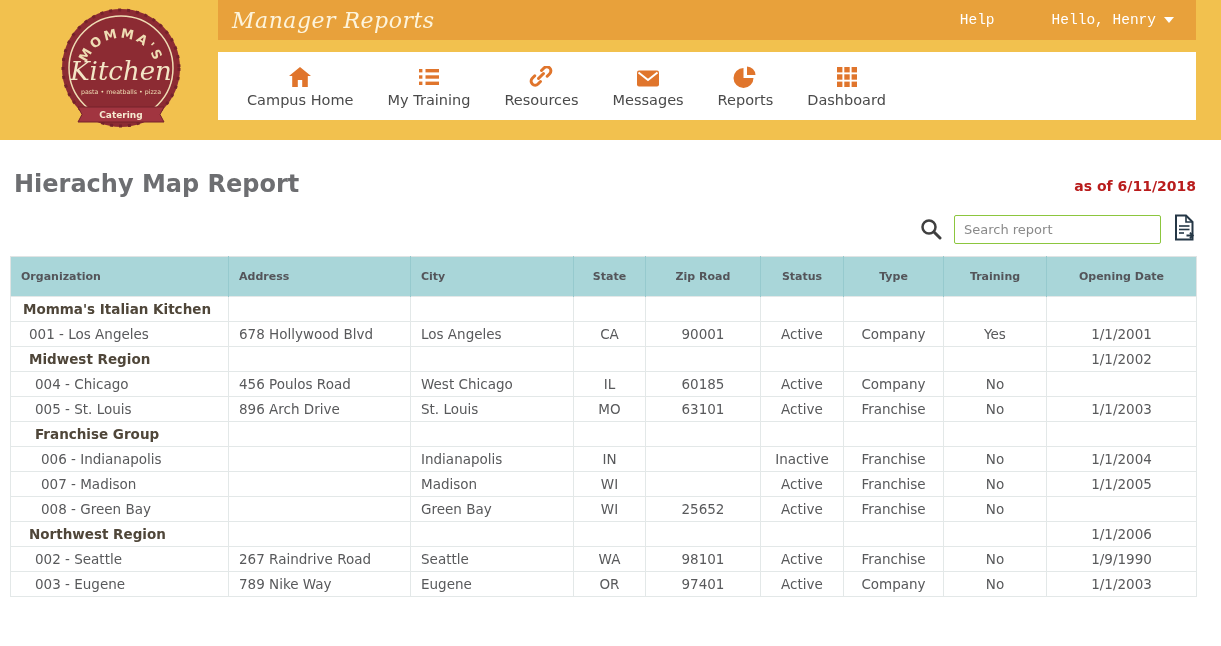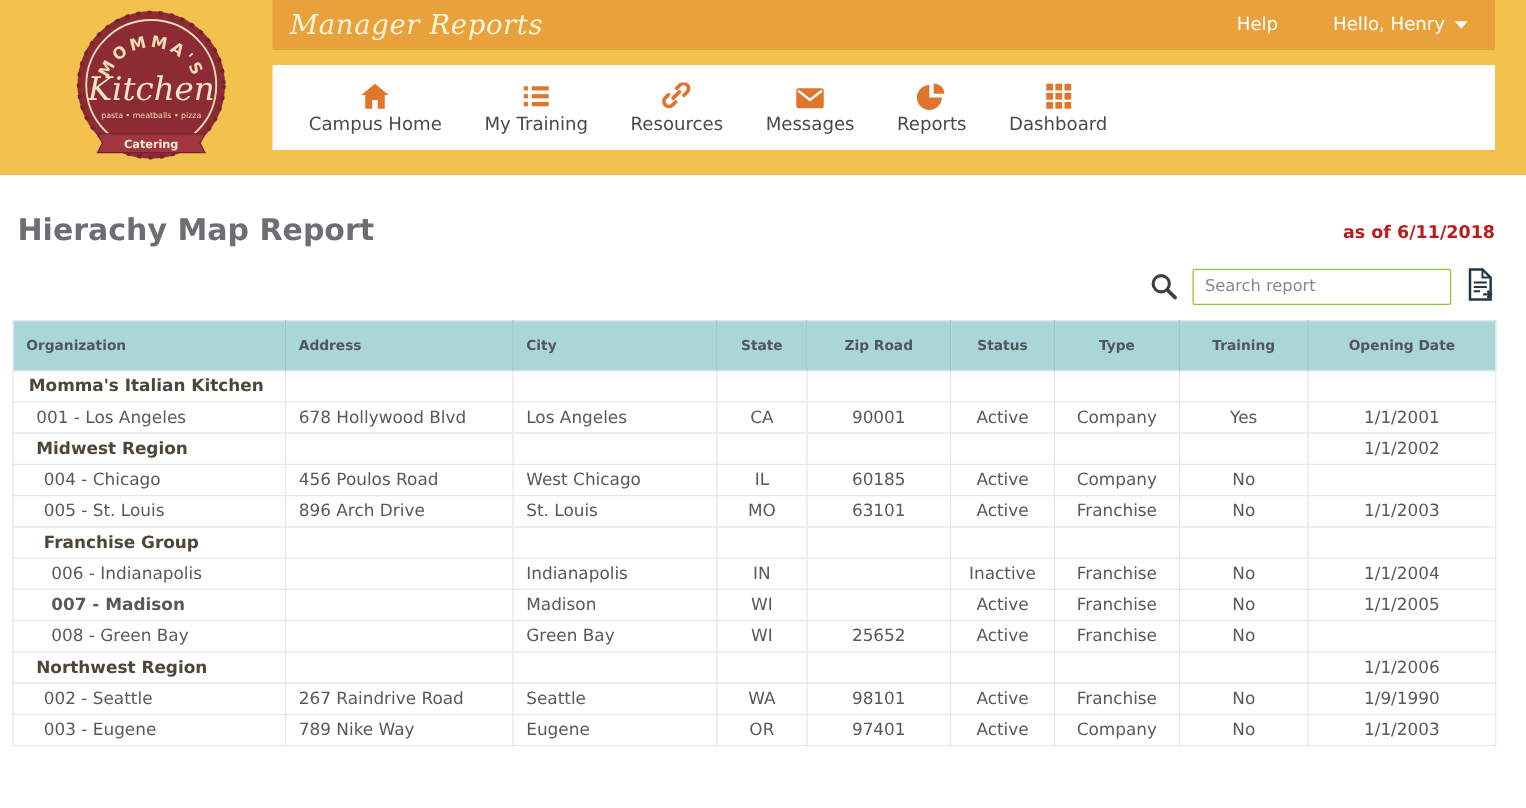--- a/index.html
+++ b/index.html
@@ -15,21 +15,21 @@
   .header { position: relative; height: 140px; background: #F2C14E; }
   .topbar {
     position: absolute; left: 218px; right: 25px; top: 0; height: 40px;
     background: #E8A13B; display: flex; align-items: center; justify-content: space-between;
     padding: 0 22px 0 14px;
   }
   .app-title {
     font-family: "DejaVu Serif", "Liberation Serif", serif;
     font-style: italic; font-size: 22px; color: #FDF4DC; letter-spacing: .5px;
   }
-  .top-right { display: flex; align-items: flex-start; gap: 44px; }
+  .top-right { display: flex; align-items: flex-start; gap: 57px; font-family: Liberation Mono, monospace; }
   .help, .user {
     color: #ffffff; text-decoration: none; font-size: 14.5px;
     display: flex; align-items: center; gap: 8px; cursor: pointer;
   }
   .caret {
     width: 0; height: 0; display: inline-block;
     border-left: 5px solid transparent; border-right: 5px solid transparent;
     border-top: 6px solid #ffffff;
   }
   .navbar {
@@ -313,21 +313,21 @@
         <td></td>
         <td>Indianapolis</td>
         <td class="center">IN</td>
         <td class="center"></td>
         <td class="center">Inactive</td>
         <td class="center">Franchise</td>
         <td class="center">No</td>
         <td class="center">1/1/2004</td>
       </tr>
       <tr>
-        <td style="padding-left: 30px; font-weight: bold;">007 - Madison</td>
+        <td style="padding-left: 30px;">007 - Madison</td>
         <td></td>
         <td>Madison</td>
         <td class="center">WI</td>
         <td class="center"></td>
         <td class="center">Active</td>
         <td class="center">Franchise</td>
         <td class="center">No</td>
         <td class="center">1/1/2005</td>
       </tr>
       <tr>

